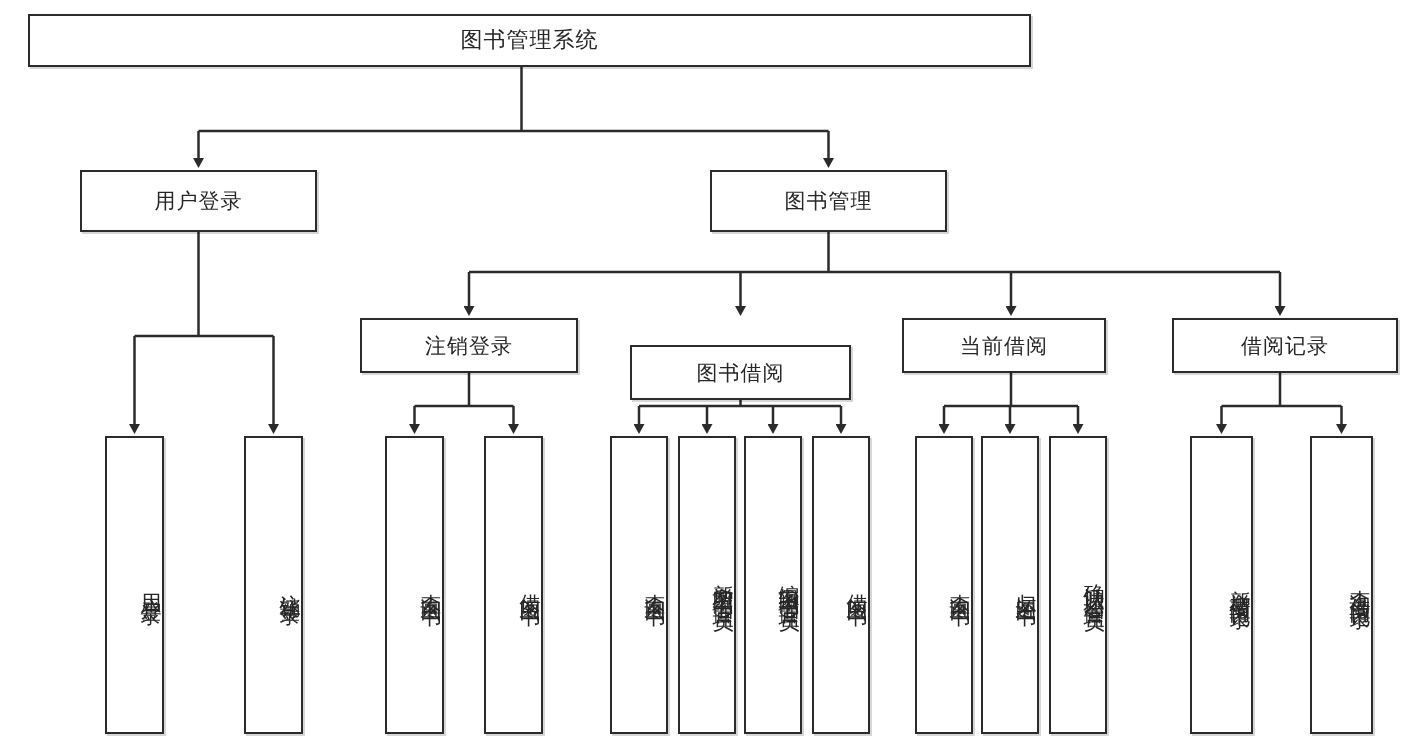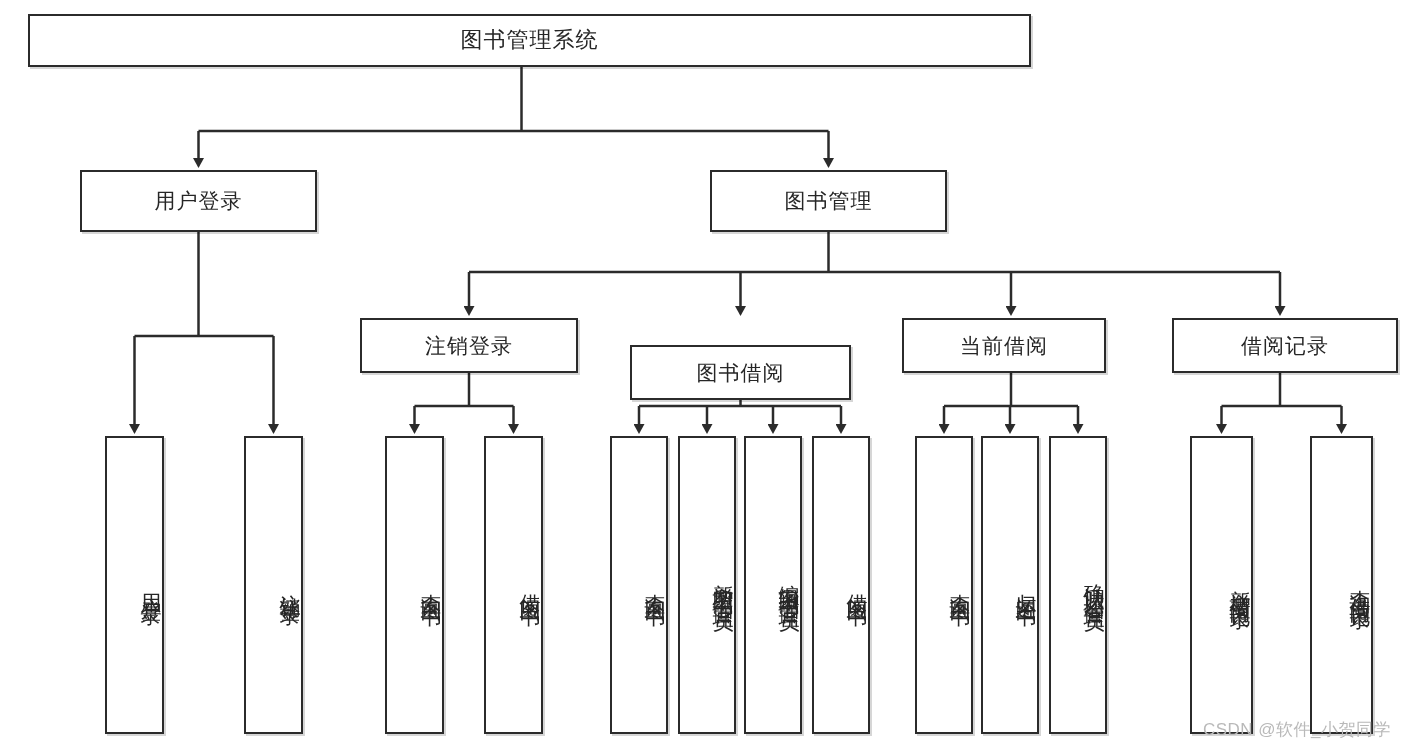--- a/index.html
+++ b/index.html
@@ -177,14 +177,13 @@
         <span class="vlabel">确认归还（管理员）</span>
       </div>
       <div class="node vert" style="left: 1190px; top: 436px; width: 63px; height: 298px;">
         <span class="vlabel">新增借阅记录</span>
       </div>
       <div class="node vert" style="left: 1310px; top: 436px; width: 63px; height: 298px;">
         <span class="vlabel">查询借阅记录</span>
       </div>
     </div>
 
-  <div class="watermark">CSDN @软件_小贺同学</div>
 </div>
 
 </body></html>

